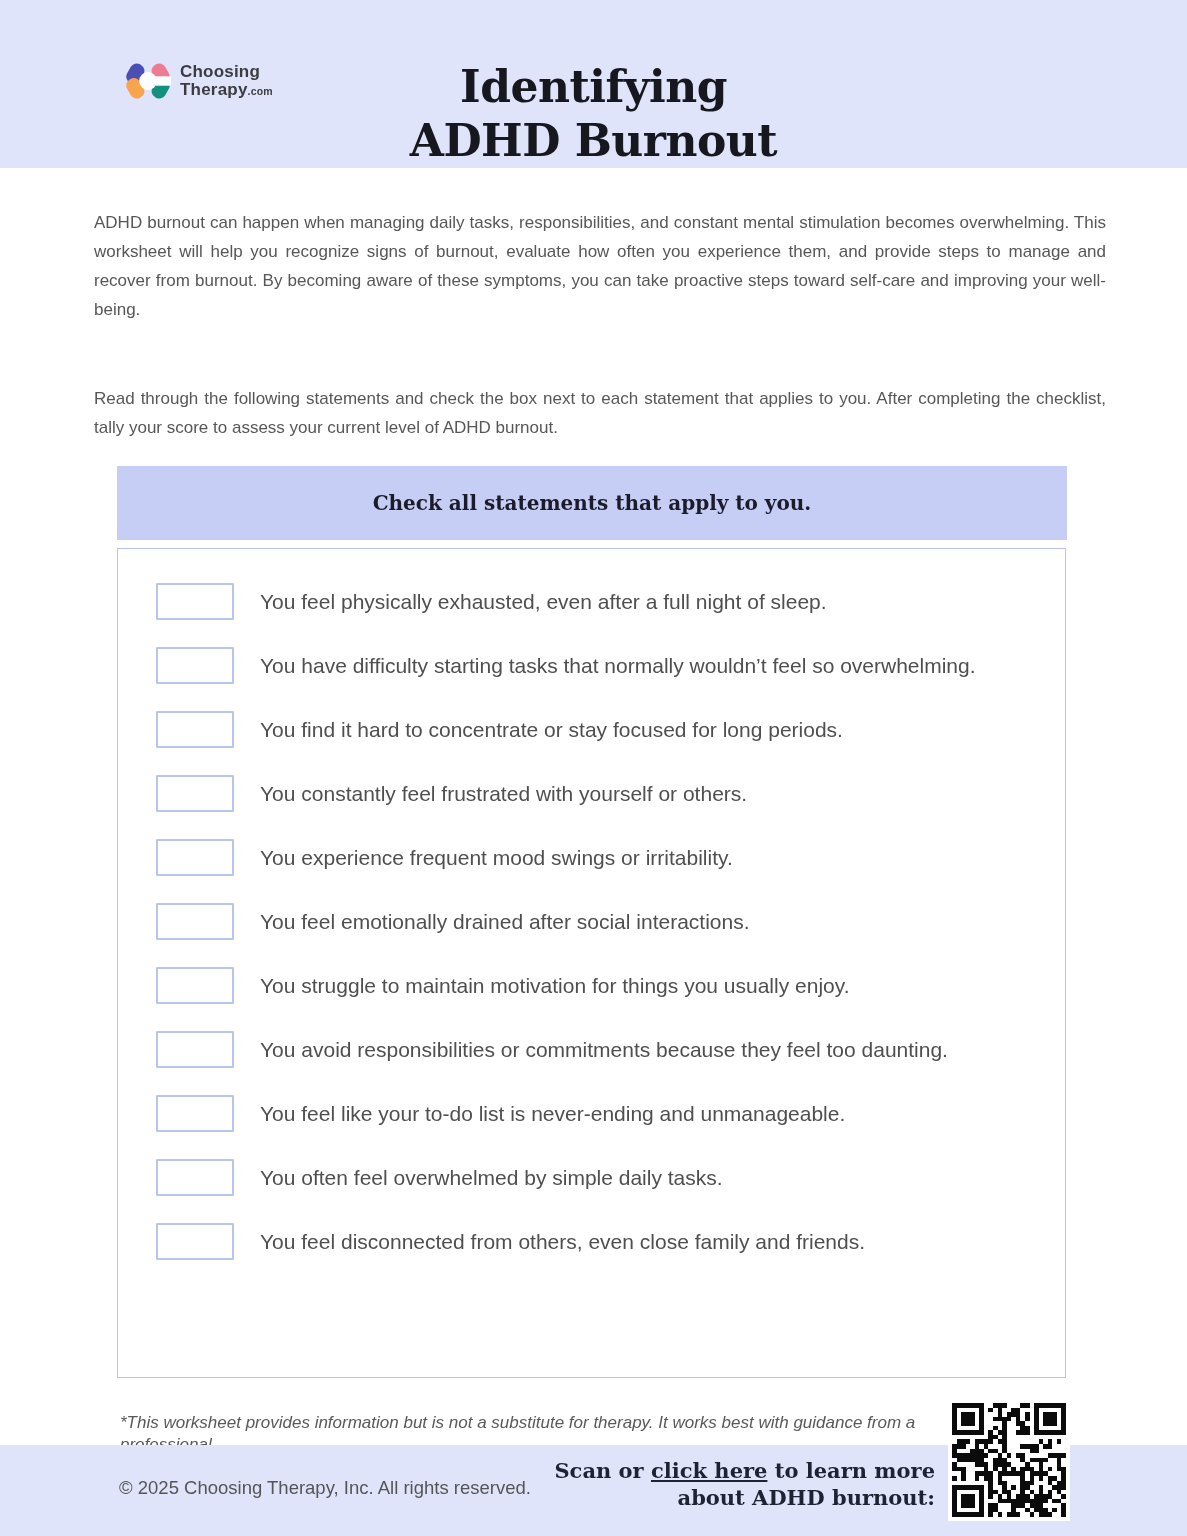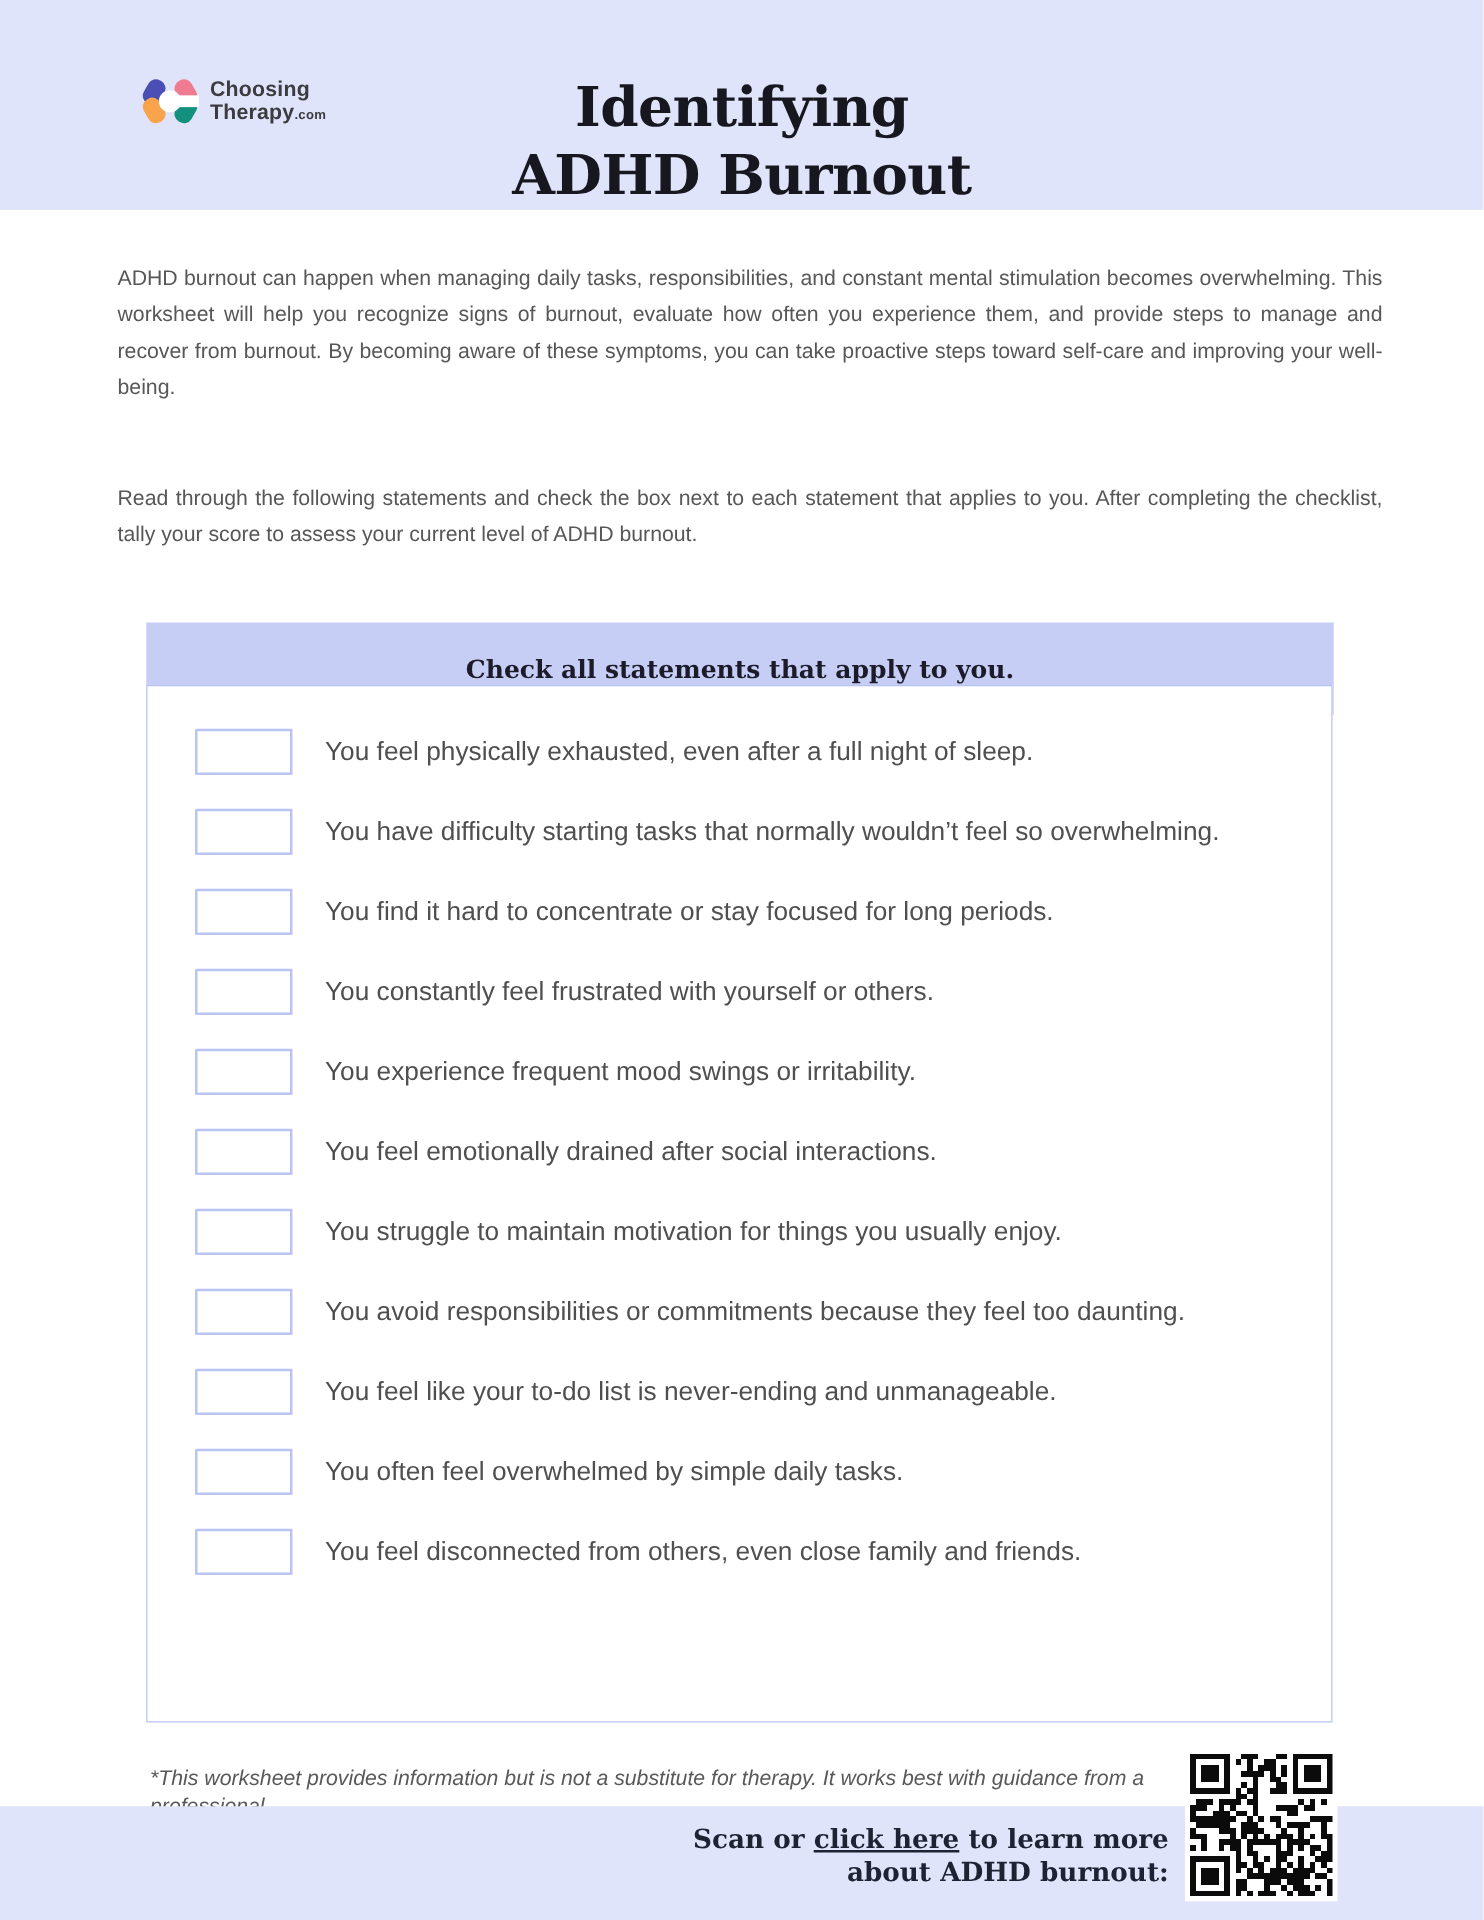--- a/index.html
+++ b/index.html
@@ -7,21 +7,21 @@
   .page {
     position:relative; width:1187px; height:1536px;
     background:#ffffff; overflow:hidden;
     font-family:"Liberation Sans", sans-serif;
   }
   
   .band { position:absolute; left:0; width:100%; background:#e0e4fa; }
   .header-band { top:0; height:168px; }
   .footer-band { top:1445px; height:91px; }
 
-  .logo { position:absolute; left:113px; top:58px; display:flex; align-items:center; gap:9px; }
+  .logo { position:absolute; left:125px; top:58px; display:flex; align-items:center; gap:9px; }
   .logo svg { display:block; }
   .logo-text { color:#3c3c40; font-weight:700; font-size:17px; line-height:1.08; letter-spacing:.2px; }
   .logo-com { font-size:10.5px; font-weight:700; }
 
   .title {
     position:absolute; left:0; top:30px; width:100%;
     text-align:center; font-family:"DejaVu Serif", serif;
     font-weight:700; font-size:44px; line-height:1.22; color:#17171f;
     letter-spacing:-0.5px;
     margin-top:30px;
@@ -32,21 +32,21 @@
     position:absolute; left:94px; width:1012px;
     font-size:17px; line-height:29px; color:#575757;
     text-align:justify;
   }
   .intro.p1 { top:208px; }
   .intro.p2 { top:384px; }
 
   
   .checklist-bar {
     position:absolute; left:117px; top:466px; width:950px; height:74px;
-    background:#c7cef5; display:flex; align-items:center; justify-content:center;margin-top:32px;
+    background:#c7cef5; display:flex; align-items:center; justify-content:center;
   }
   .checklist-bar span {
     font-family:"DejaVu Serif", serif; font-weight:700; font-size:20px; color:#1b1b2a;
   }
   .checklist-box {
     position:absolute; left:117px; top:548px; width:949px; height:830px;
     background:#ffffff; border:1px solid #b8c3f2;
     padding:34px 40px 20px 38px;
     display:flex; flex-direction:column; gap:27px;
   }
@@ -178,20 +178,21 @@
   <div class="check-row">
     <span class="checkbox"></span>
     <span class="check-label">You feel disconnected from others, even close family and friends.</span>
   </div>
 
 </div>
 
   <p class="disclaimer">*This worksheet provides information but is not a substitute for therapy. It works best with guidance from a professional.</p>
 
   <div class="band footer-band"></div>
+  <span class="copyright">© 2025 Choosing Therapy, Inc. All rights reserved.</span>
 
   <div class="scan-text">
     <span>Scan or </span><a href="#" class="scan-link">click here</a><span> to learn more</span><br>
     <span>about ADHD burnout:</span>
   </div>
 
   <div class="qr-wrap">
     <svg id="qr-svg" aria-hidden="true" viewBox="0 0 25 25">
         <rect x="0" y="0" width="1" height="1"></rect>
         <rect x="1" y="0" width="1" height="1"></rect>

